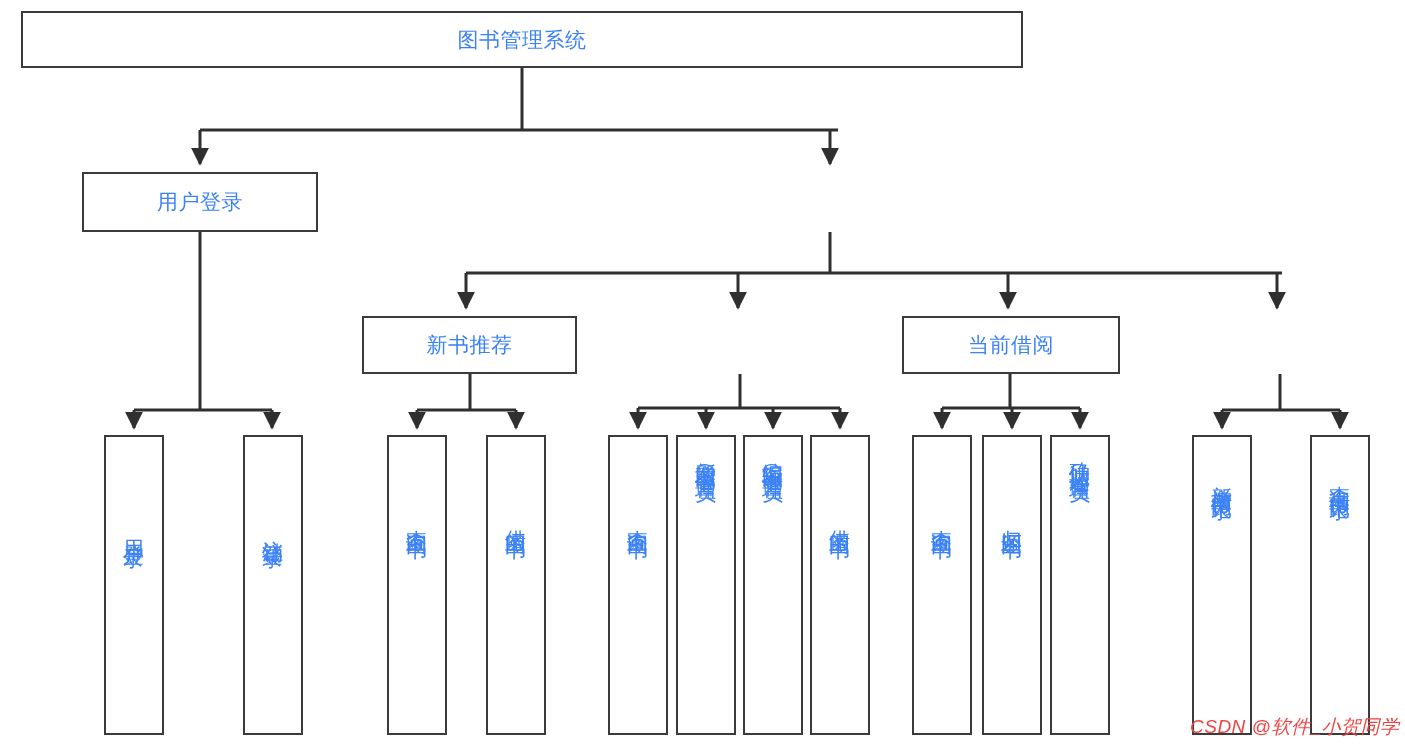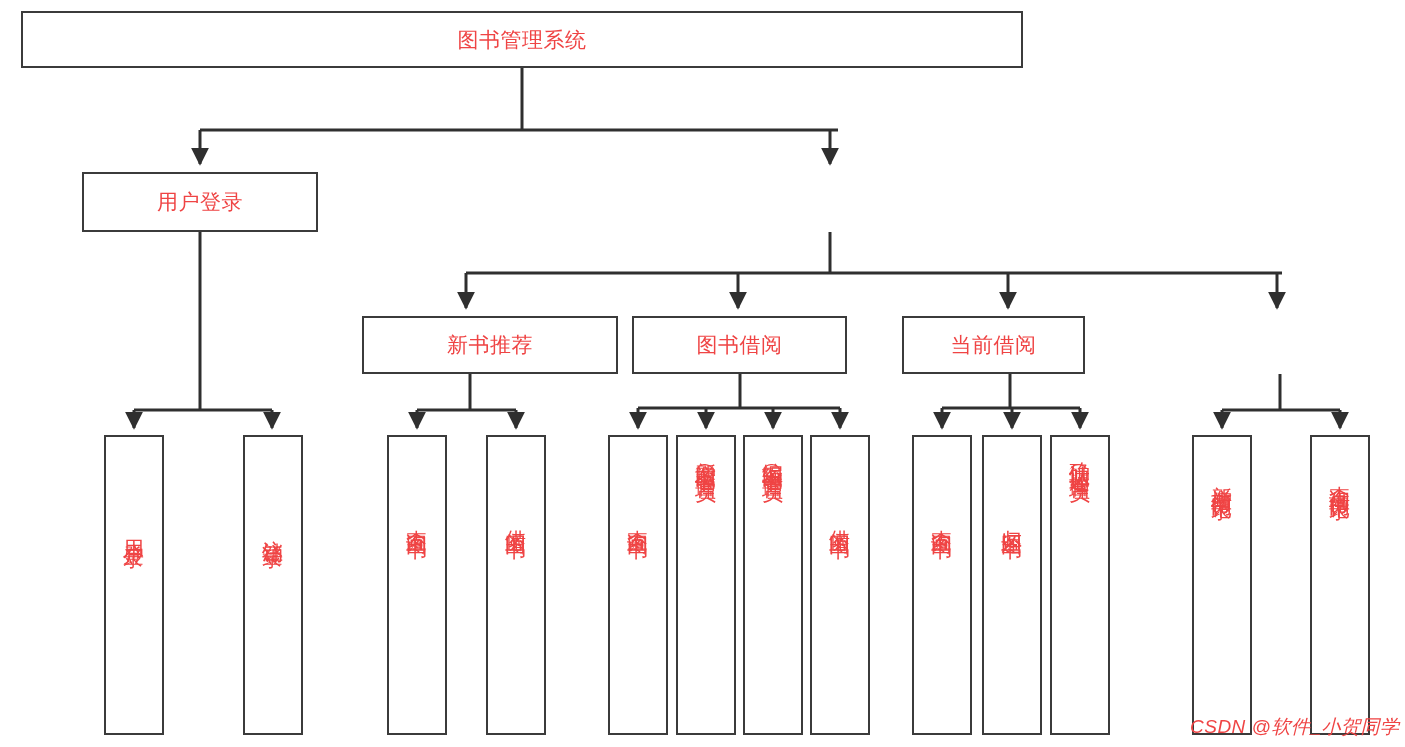--- a/index.html
+++ b/index.html
@@ -28,21 +28,21 @@
     position: absolute;
     box-sizing: border-box;
     background: #ffffff;
     border: 2px solid #3b3b3b;
     display: flex;
     align-items: center;
     justify-content: center;
     z-index: 2;
   }
   .node .lbl {
-    color: #ef4444;
+    color: #3b82f6;
     font-size: 21px;
     line-height: 1.12;
     letter-spacing: 0.5px;
     white-space: nowrap;
     text-align: center;
   }
   .node.vertical {
     align-items: flex-start;
     padding-top: 6px;
   }
@@ -123,27 +123,24 @@
   </svg>
 
   <div class="node" style="left:21px; top:11px; width:1002px; height:57px;">
     <span class="lbl">图书管理系统</span>
   </div>
 
   <div class="node" style="left:82px; top:172px; width:236px; height:60px;">
     <span class="lbl">用户登录</span>
   </div>
 
-  <div class="node" style="left:362px; top:316px; width:256px; height:58px;">
+  <div class="node" style="left:362px; top:316px; width:215px; height:58px;">
     <span class="lbl">新书推荐</span>
   </div>
-  <div class="node" style="left:632px; top:316px; width:215px; height:58px;">
-    <span class="lbl">图书借阅</span>
-  </div>
-  <div class="node" style="left:902px; top:316px; width:183px; height:58px;">
+  <div class="node" style="left:902px; top:316px; width:218px; height:58px;">
     <span class="lbl">当前借阅</span>
   </div>
 
   <div class="node vertical mid" style="left:104px; top:435px; width:60px; height:300px; padding-top:86px;">
     <span class="lbl">用户登录</span>
   </div>
   <div class="node vertical mid" style="left:243px; top:435px; width:60px; height:300px; padding-top:86px;">
     <span class="lbl">注销登录</span>
   </div>
 

